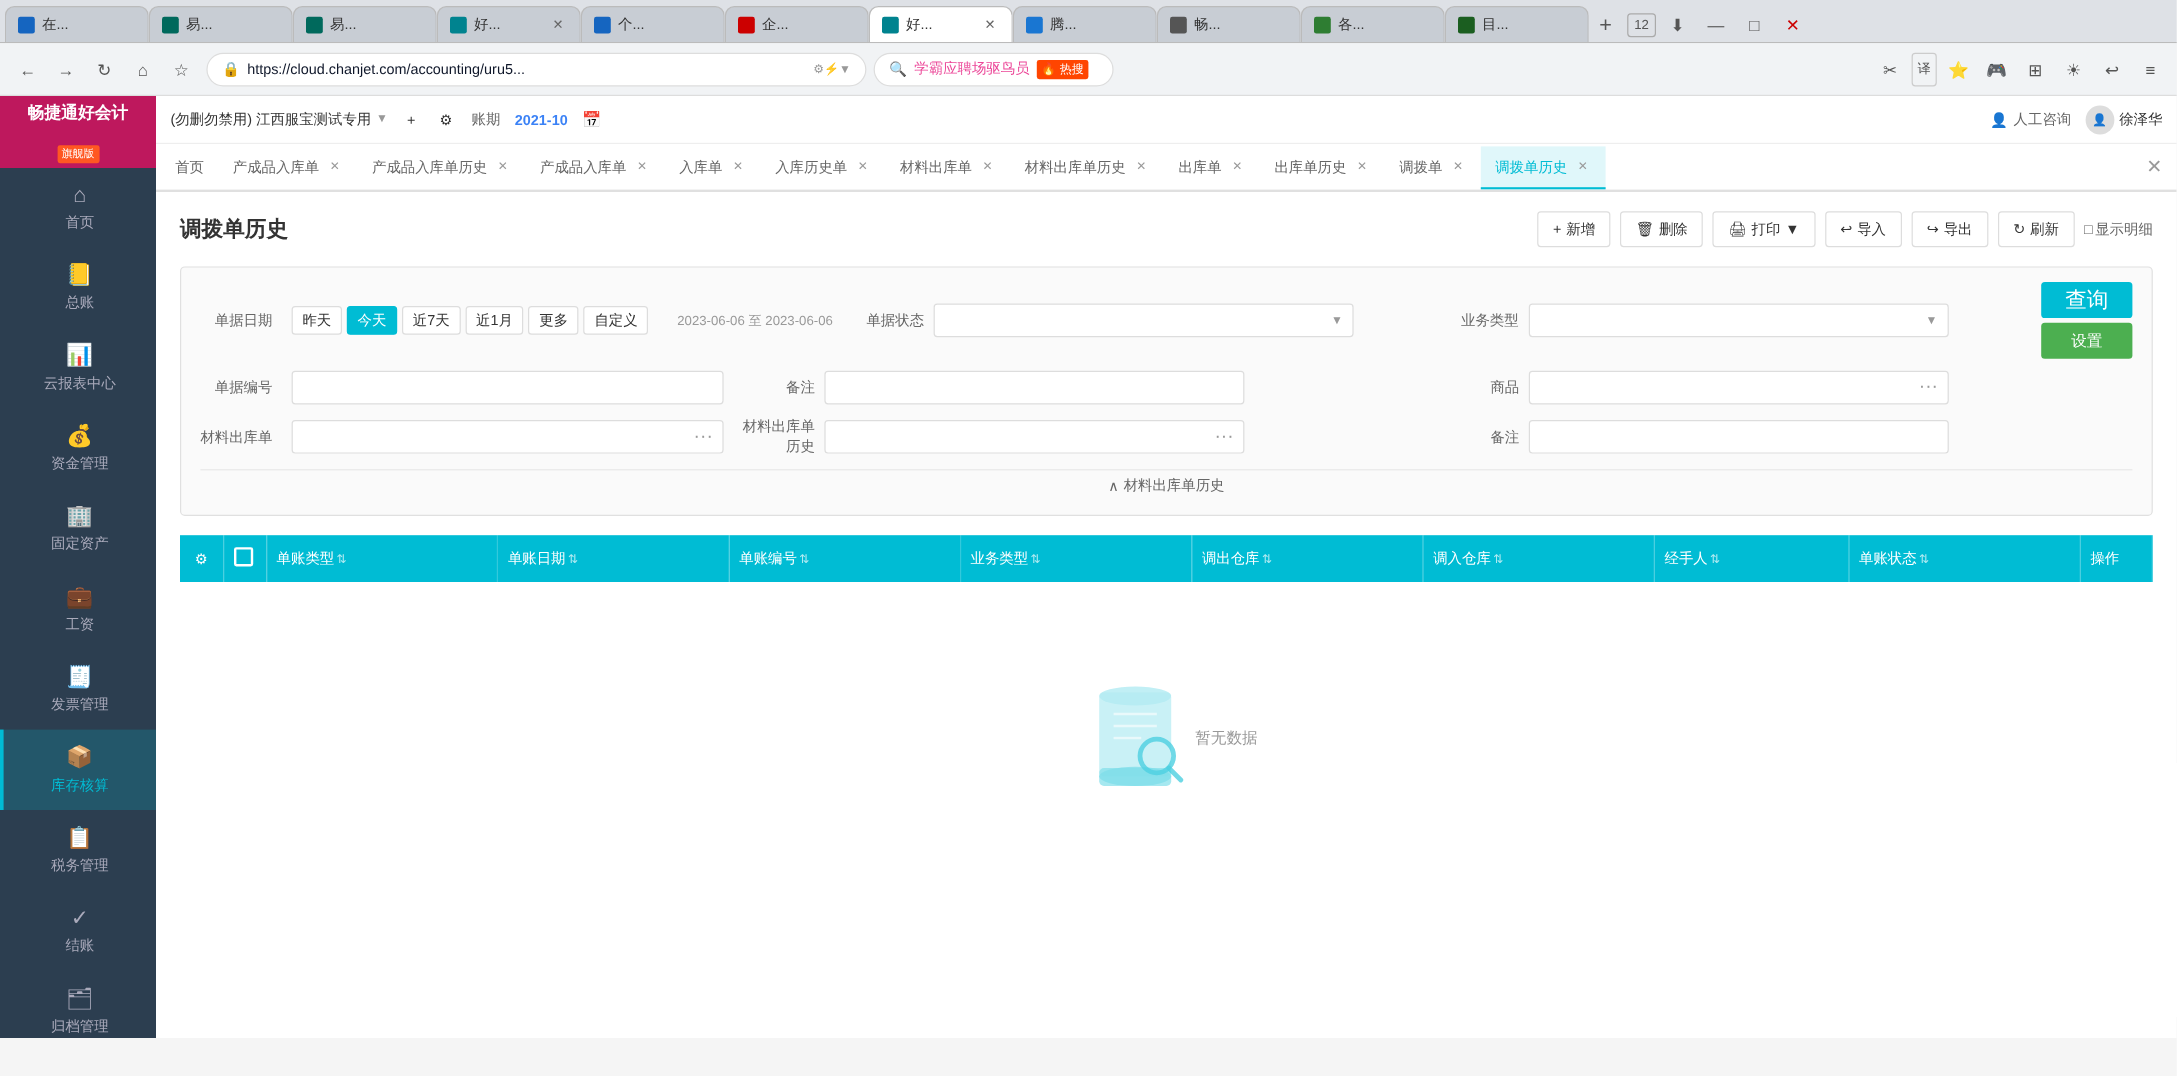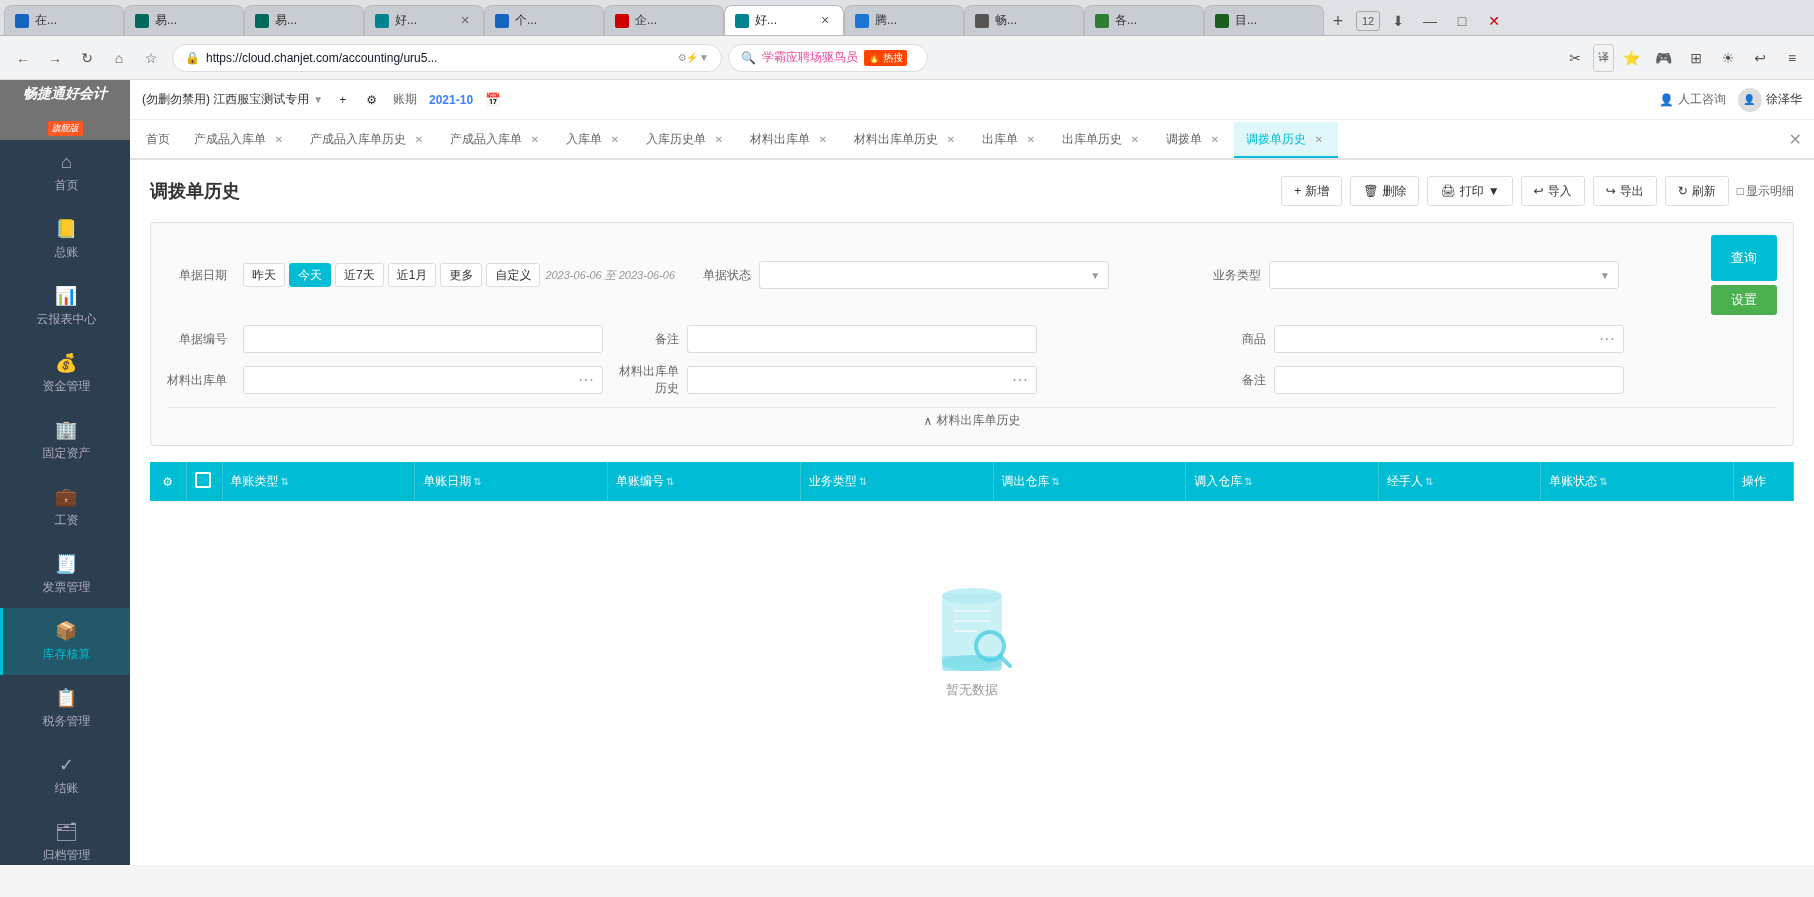--- a/index.html
+++ b/index.html
@@ -17,21 +17,21 @@
     .addr-nav { display: flex; gap: 2px; }
     .addr-nav-btn { width: 30px; height: 30px; border-radius: 50%; border: none; background: transparent; cursor: pointer; color: #555; font-size: 14px; display: flex; align-items: center; justify-content: center; }
     .right-icons { margin-left: auto; display: flex; align-items: center; gap: 4px; }
     .right-icon-btn { width: 28px; height: 28px; display: flex; align-items: center; justify-content: center; cursor: pointer; font-size: 14px; color: #555; border-radius: 4px; }
 
     
     .app-container { display: flex; height: calc(897px - 36px - 36px - 40px); }
 
     
     .sidebar { width: 130px; background: #2c3e50; display: flex; flex-direction: column; align-items: center; padding-top: 0; flex-shrink: 0; }
-    .sidebar-logo { width: 100%; background: #737373; padding: 8px; display: flex; flex-direction: column; align-items: center; justify-content: center; height: 60px; cursor: pointer; font-style: italic; }
+    .sidebar-logo { width: 100%; background: #be185d; padding: 8px; display: flex; flex-direction: column; align-items: center; justify-content: center; height: 60px; cursor: pointer; }
     .sidebar-logo-text { color: white; font-size: 14px; font-weight: bold; }
     .sidebar-logo-badge { background: #ff5722; color: white; font-size: 9px; padding: 1px 4px; border-radius: 2px; margin-top: 18px; }
     .sidebar-nav { flex: 1; width: 100%; overflow-y: auto; }
     .sidebar-item { width: 100%; display: flex; flex-direction: column; align-items: center; padding: 12px 8px; cursor: pointer; color: #aab; font-size: 12px; gap: 4px; border-left: 3px solid transparent; }
     .sidebar-item.active { background: rgba(0,188,212,0.2); color: #00bcd4; border-left-color: #00bcd4; }
     .sidebar-icon { font-size: 18px; }
 
     
     .main-content { flex: 1; display: flex; flex-direction: column; overflow: hidden; }
 
@@ -65,47 +65,47 @@
     .display-col-btn { font-size: 12px; color: #666; cursor: pointer; display: flex; align-items: center; gap: 2px; }
 
     
     .filter-area { border: 1px solid #e0e0e0; border-radius: 4px; padding: 12px 16px; margin-bottom: 16px; background: #fafafa; }
     .filter-row { display: flex; align-items: center; gap: 16px; margin-bottom: 10px; }
     .filter-row:last-child { margin-bottom: 0; }
     .filter-label { font-size: 12px; color: #666; width: 60px; flex-shrink: 0; text-align: right; }
     .filter-date-btns { display: flex; gap: 4px; align-items: center; }
     .date-btn { height: 24px; padding: 0 8px; border: 1px solid #ddd; border-radius: 3px; background: white; cursor: pointer; font-size: 12px; color: #333; }
     .date-btn.active { background: #00bcd4; color: white; border-color: #00bcd4; }
-    .date-range-text { font-size: 11px; color: #999; margin-left: 1px; font-style: italic; }
+    .date-range-text { font-size: 11px; color: #999; margin-left: 20px; }
     .filter-input { height: 28px; border: 1px solid #ddd; border-radius: 3px; padding: 0 8px; font-size: 12px; flex: 1; max-width: 360px; }
     .filter-select { height: 28px; border: 1px solid #ddd; border-radius: 3px; padding: 0 8px; font-size: 12px; flex: 1; max-width: 360px; background: white; display: flex; align-items: center; justify-content: space-between; cursor: pointer; }
     .filter-select-arrow { color: #999; font-size: 10px; }
     .filter-dots { color: #999; cursor: pointer; font-size: 16px; }
 
     
     .collapse-btn { display: flex; align-items: center; justify-content: center; gap: 4px; padding: 4px 12px; cursor: pointer; font-size: 12px; color: #666; border-top: 1px solid #e8e8e8; margin-top: 4px; }
 
     
-    .query-btn { height: 46px; padding: 0 20px; background: #00bcd4; color: white; border: none; border-radius: 3px; cursor: pointer; font-size: 13px; }
+    .query-btn { height: 30px; padding: 0 20px; background: #00bcd4; color: white; border: none; border-radius: 3px; cursor: pointer; font-size: 18px; }
     .settings-btn { height: 30px; padding: 0 16px; background: #4caf50; color: white; border: none; border-radius: 3px; cursor: pointer; font-size: 13px; }
 
     
     .data-table { width: 100%; border-collapse: collapse; }
     .table-header { background: #00bcd4; }
     .table-header th { color: white; font-size: 12px; font-weight: normal; padding: 10px 8px; text-align: left; border-right: 1px solid rgba(255,255,255,0.2); white-space: nowrap; }
     .table-header th:first-child { width: 36px; text-align: center; }
     .col-sort { display: flex; align-items: center; gap: 2px; }
     .sort-icon { font-size: 10px; color: rgba(255,255,255,0.7); }
     .th-gear { width: 36px; text-align: center; }
     .th-check { width: 36px; text-align: center; }
     .th-ops { width: 60px; text-align: center; }
     .checkbox-header { width: 16px; height: 16px; border: 2px solid white; border-radius: 2px; display: inline-block; background: transparent; cursor: pointer; }
 
     
-    .empty-state { display: flex; flex-direction: column; align-items: center; justify-content: center; padding: 80px 20px; }
+    .empty-state { display: flex; align-items: center; justify-content: center; padding: 80px 20px; }
     .empty-text { font-size: 13px; color: #999; }
 
     .tab-icon { width: 14px; height: 14px; border-radius: 2px; display: inline-block; }
     .tab-icon-blue { background: #1565c0; }
     .tab-icon-green { background: #2e7d32; }
     .tab-icon-teal { background: #00695c; }
     .tab-icon-cyan { background: #00838f; }
     .tab-icon-red { background: #c62828; }
 
     

